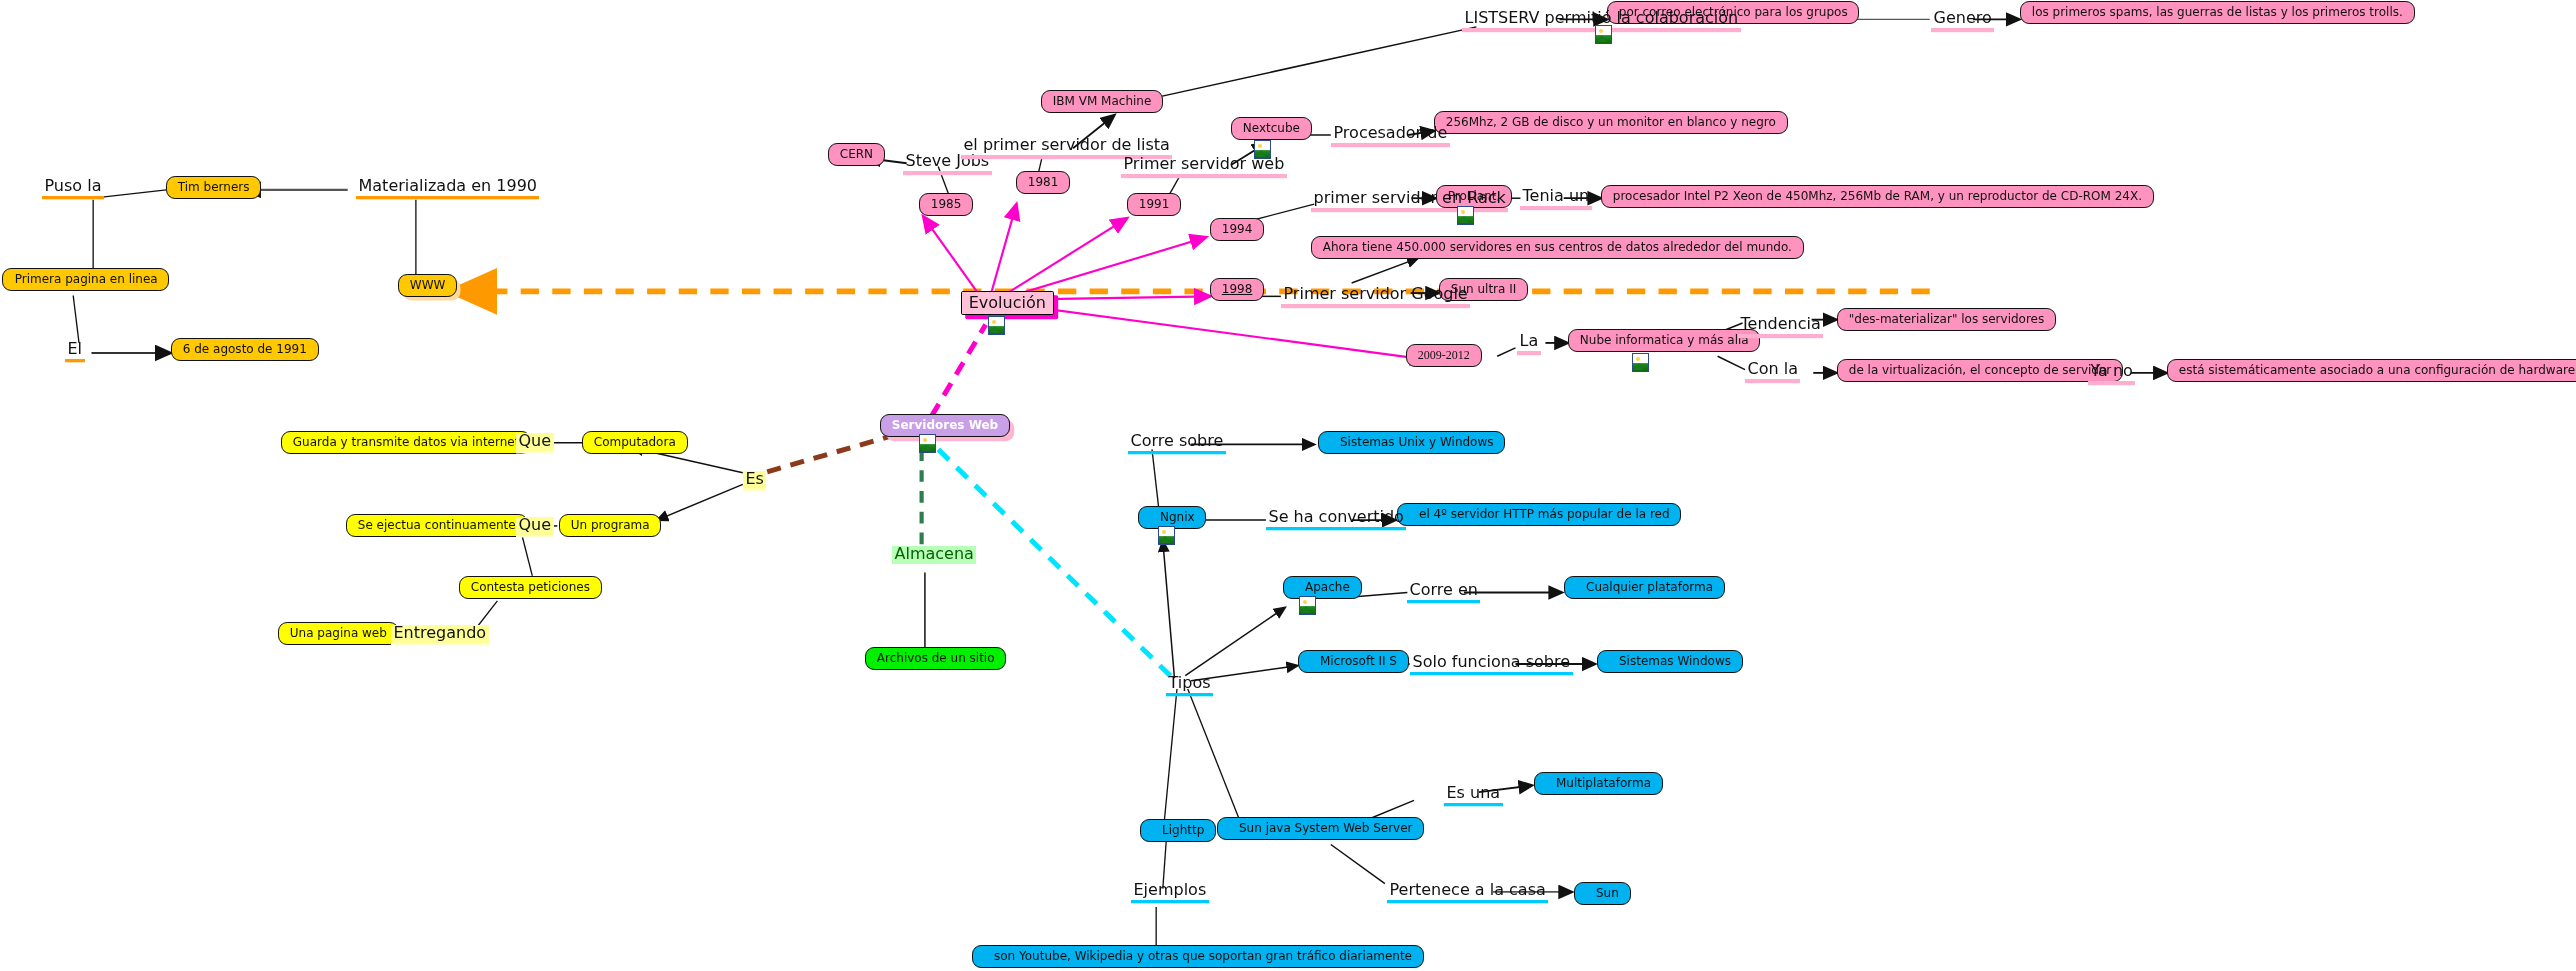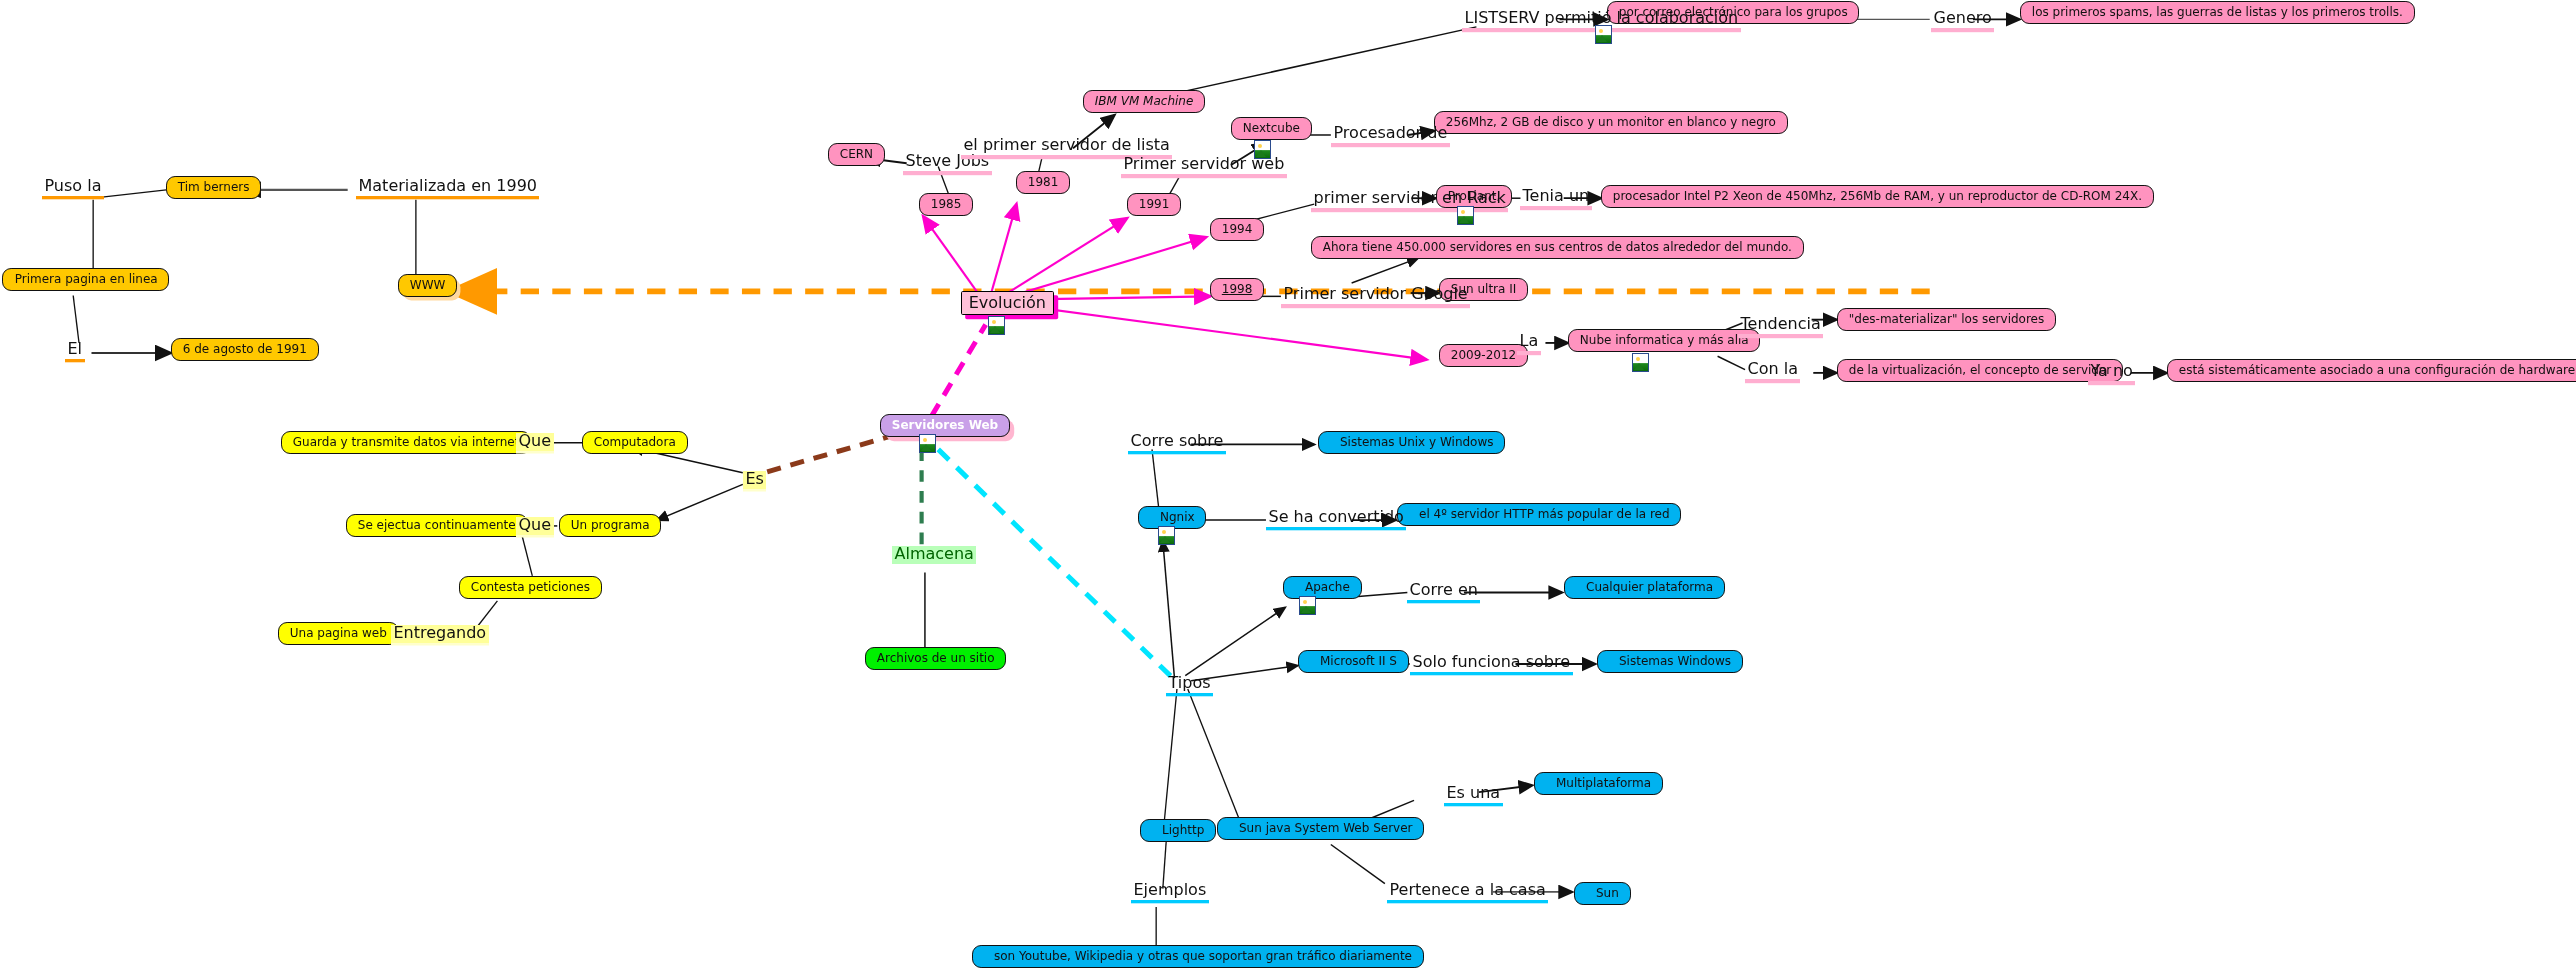--- a/index.html
+++ b/index.html
@@ -216,21 +216,21 @@
 
   <div class="node evol" style="left:961px;top:291px;">Evolución</div>
   <div class="picicon" style="left:988px;top:316px;"></div>
 
   <div class="node pink" style="left:828px;top:143px;">CERN</div>
   <div class="lbl pink-lbl" style="left:903px;top:153px;">Steve Jobs</div>
   <div class="node pink" style="left:919px;top:193px;">1985</div>
 
   <div class="lbl pink-lbl" style="left:961px;top:137px;">el primer servidor de lista</div>
   <div class="node pink" style="left:1016px;top:171px;">1981</div>
-  <div class="node pink" style="left:1083px;top:90px;font-style:italic;">IBM VM Machine</div>
+  <div class="node pink" style="left:1041px;top:90px;">IBM VM Machine</div>
 
   <div class="lbl pink-lbl" style="left:1462px;top:10px;">LISTSERV permitió la colaboración</div>
   <div class="picicon" style="left:1595px;top:25px;"></div>
   <div class="node pink" style="left:1607px;top:0.8px;">por correo electrónico para los grupos</div>
   <div class="lbl pink-lbl" style="left:1931px;top:10px;">Genero</div>
   <div class="node pink" style="left:2020px;top:0.8px;">los primeros spams, las guerras de listas y los primeros trolls.</div>
 
   <div class="lbl pink-lbl" style="left:1121px;top:156px;">Primer servidor web</div>
   <div class="node pink" style="left:1127px;top:193px;">1991</div>
   <div class="node pink" style="left:1231px;top:117px;">Nextcube</div>
@@ -243,21 +243,21 @@
   <div class="node pink" style="left:1436px;top:185px;">ProLiant,</div>
   <div class="picicon" style="left:1457px;top:206px;"></div>
   <div class="lbl pink-lbl" style="left:1520px;top:188px;">Tenia un</div>
   <div class="node pink" style="left:1601px;top:185px;">procesador Intel P2 Xeon de 450Mhz, 256Mb de RAM, y un reproductor de CD-ROM 24X.</div>
 
   <div class="node pink" style="left:1311px;top:236px;">Ahora tiene 450.000 servidores en sus centros de datos alrededor del mundo.</div>
   <div class="node pink" style="left:1210px;top:278px;text-decoration:underline;">1998</div>
   <div class="lbl pink-lbl" style="left:1281px;top:286px;">Primer servidor Google</div>
   <div class="node pink" style="left:1439px;top:278px;">Sun ultra II</div>
 
-  <div class="node pink" style="left:1439px;top:344px;">2009-2012</div>
+  <div class="node pink" style="left:1406px;top:344px;font-family:Liberation Serif, serif;">2009-2012</div>
   <div class="lbl pink-lbl" style="left:1517px;top:333px;">La</div>
   <div class="node pink" style="left:1568px;top:329px;">Nube informatica y más allá</div>
   <div class="picicon" style="left:1632px;top:353px;"></div>
   <div class="lbl pink-lbl" style="left:1738px;top:316px;">Tendencia</div>
   <div class="node pink" style="left:1837px;top:308px;">"des-materializar" los servidores</div>
   <div class="lbl pink-lbl" style="left:1745px;top:361px;">Con la</div>
   <div class="node pink" style="left:1837px;top:359px;">de la virtualización, el concepto de servidor</div>
   <div class="lbl pink-lbl" style="left:2088px;top:363px;">Ya no</div>
   <div class="node pink" style="left:2167px;top:359px;">está sistemáticamente asociado a una configuración de hardware específica.</div>
 

